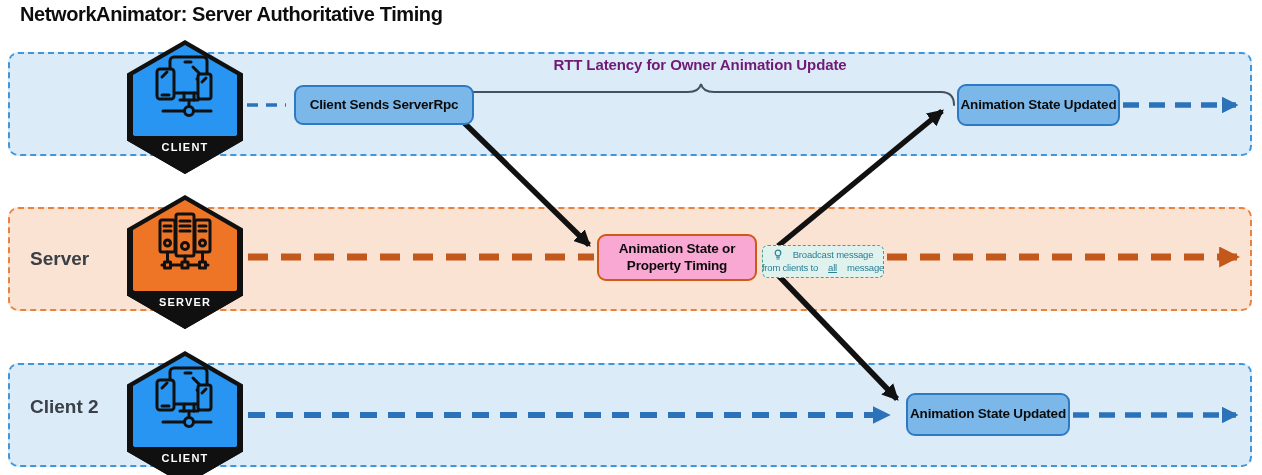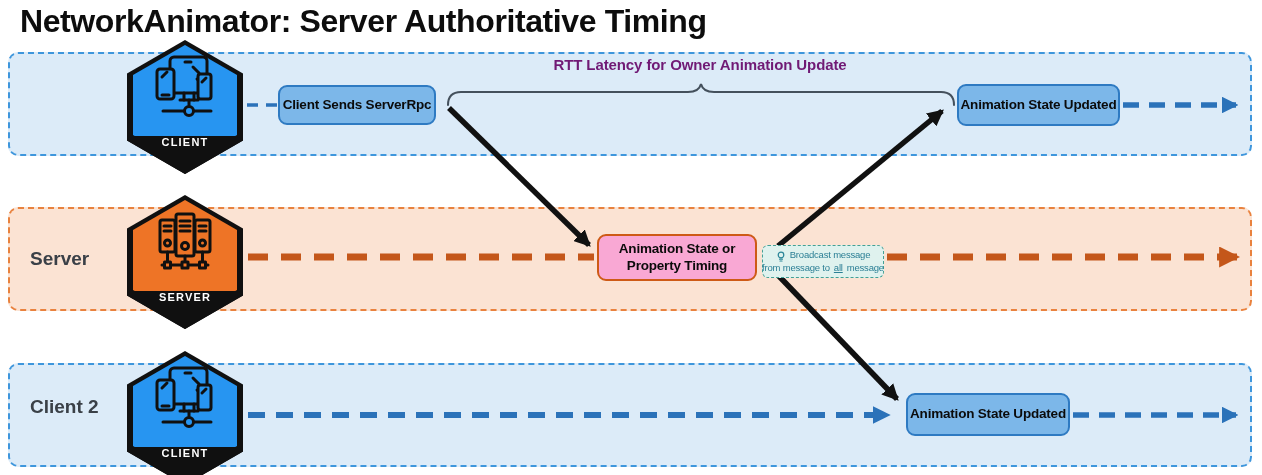--- a/index.html
+++ b/index.html
@@ -1,19 +1,19 @@
 <!DOCTYPE html>
 <html><head>
 <meta charset="utf-8">
 <style>
   html,body{margin:0;padding:0;background:#ffffff;}
   body{font-family:"Liberation Sans","DejaVu Sans",sans-serif;}
   .canvas{position:relative;width:1262px;height:475px;background:#ffffff;overflow:hidden;}
 
-  .page-title{position:absolute;left:20px;top:3px;font-size:32px;font-weight:800;
+  .page-title{position:absolute;left:20px;top:3px;font-size:20px;font-weight:800;
     color:#0d0d0d;letter-spacing:-0.4px;white-space:nowrap;}
 
   
   .lane{position:absolute;left:8px;width:1244px;height:104px;border-radius:10px;
     border:2px dashed;box-sizing:border-box;}
   .lane.blue{background:#dcebf8;border-color:#3e96dc;}
   .lane.orange{background:#fbe3d3;border-color:#e9823e;}
   .lane1{top:52px;} .lane2{top:207px;} .lane3{top:363px;}
 
   .lane-label{position:absolute;left:30px;font-size:19px;font-weight:bold;
@@ -22,39 +22,39 @@
   
   .hex{position:absolute;left:127px;width:116px;height:134px;background:#101010;
     -webkit-clip-path:polygon(50% 0%,100% 25%,100% 75%,50% 100%,0% 75%,0% 25%);
     clip-path:polygon(50% 0%,100% 25%,100% 75%,50% 100%,0% 75%,0% 25%);}
   .hex-inner{position:absolute;left:6px;top:5px;width:104px;height:120px;
     -webkit-clip-path:polygon(50% 0%,100% 25%,100% 75%,50% 100%,0% 75%,0% 25%);
     clip-path:polygon(50% 0%,100% 25%,100% 75%,50% 100%,0% 75%,0% 25%);}
   .hex-inner.blue{background:#2795f1;} .hex-inner.orange{background:#ee7426;}
   .hex-band{position:absolute;left:0;top:96px;width:100%;height:38px;background:#101010;
     display:flex;justify-content:center;}
-  .hex-band span{color:#ffffff;font-size:11px;font-weight:bold;letter-spacing:1.2px;}
+  .hex-band span{color:#ffffff;font-size:11px;font-weight:bold;letter-spacing:1.2px;margin-top:5px;}
   .hex-icon{position:absolute;left:26px;top:15px;}
 
   
   .ebox{position:absolute;box-sizing:border-box;border-radius:9px;display:flex;
     flex-direction:column;align-items:center;justify-content:center;
     font-size:13.5px;font-weight:bold;color:#0b0b0b;text-align:center;
     line-height:1.25;letter-spacing:-0.2px;white-space:nowrap;}
   .ebox.blue{background:#7cb7e9;border:2.5px solid #2e7ac2;}
   .ebox.orange{background:#f9a8d4;border:2.5px solid #ce5a16;}
 
   
   .note{position:absolute;left:762px;top:245px;width:122px;height:33px;box-sizing:border-box;
     background:#dff2ee;border:1.6px dashed #43a095;border-radius:6px;
     color:#2b7f95;font-size:9.5px;font-weight:500;letter-spacing:-0.2px;
     display:flex;flex-direction:column;align-items:center;justify-content:center;
     line-height:1.3;white-space:nowrap;}
   .note u{text-underline-offset:1px;}
-  .note .nline{display:flex;align-items:flex-end;gap:4px;}
+  .note .nline{display:flex;align-items:flex-start;gap:10px;}
 
   .rtt-label{position:absolute;left:450px;top:56px;width:500px;text-align:center;
     font-size:15px;font-weight:bold;color:#701a75;letter-spacing:-0.1px;}
 
   .overlay{position:absolute;left:0;top:0;pointer-events:none;}
 </style>
 </head>
 <body>
 
 <div class="canvas">
@@ -179,21 +179,21 @@
         <line x1="36" y1="45" x2="36" y2="50"></line>
         <line x1="10" y1="56" x2="58" y2="56"></line>
         <circle cx="36" cy="56" r="4.5" fill="#2795f1"></circle>
       </g>
     </svg>
     <div class="hex-band">
       <span>CLIENT</span>
     </div>
   </div>
 
-  <div class="ebox blue" style="left:278px;top:85px;width:158px;height:40px;">
+  <div class="ebox blue" style="left:294px;top:85px;width:180px;height:40px;">
     <div>Client Sends ServerRpc</div>
   </div>
 
   <div class="ebox blue" style="left:957px;top:84px;width:163px;height:42px;">
     <div>Animation State Updated</div>
   </div>
 
   <div class="ebox orange" style="left:597px;top:234px;width:160px;height:47px;">
     <div>Animation State or</div>
     <div>Property Timing</div>
@@ -208,19 +208,19 @@
       <svg width="10" height="11" viewBox="0 0 10 11">
         <g fill="none" stroke="#2b8598" stroke-width="1.2" stroke-linecap="round">
           <circle cx="5" cy="4" r="2.8"></circle>
           <line x1="3.6" y1="8.2" x2="6.4" y2="8.2"></line>
           <line x1="4" y1="10" x2="6" y2="10"></line>
         </g>
       </svg>
       <span>Broadcast message</span>
     </div>
     <div class="nline">
-      <span>from message to </span>
+      <span>from clients to </span>
         <u>all</u>
         <span> message</span>
     </div>
   </div>
 
 </div>
 
 </body></html>

